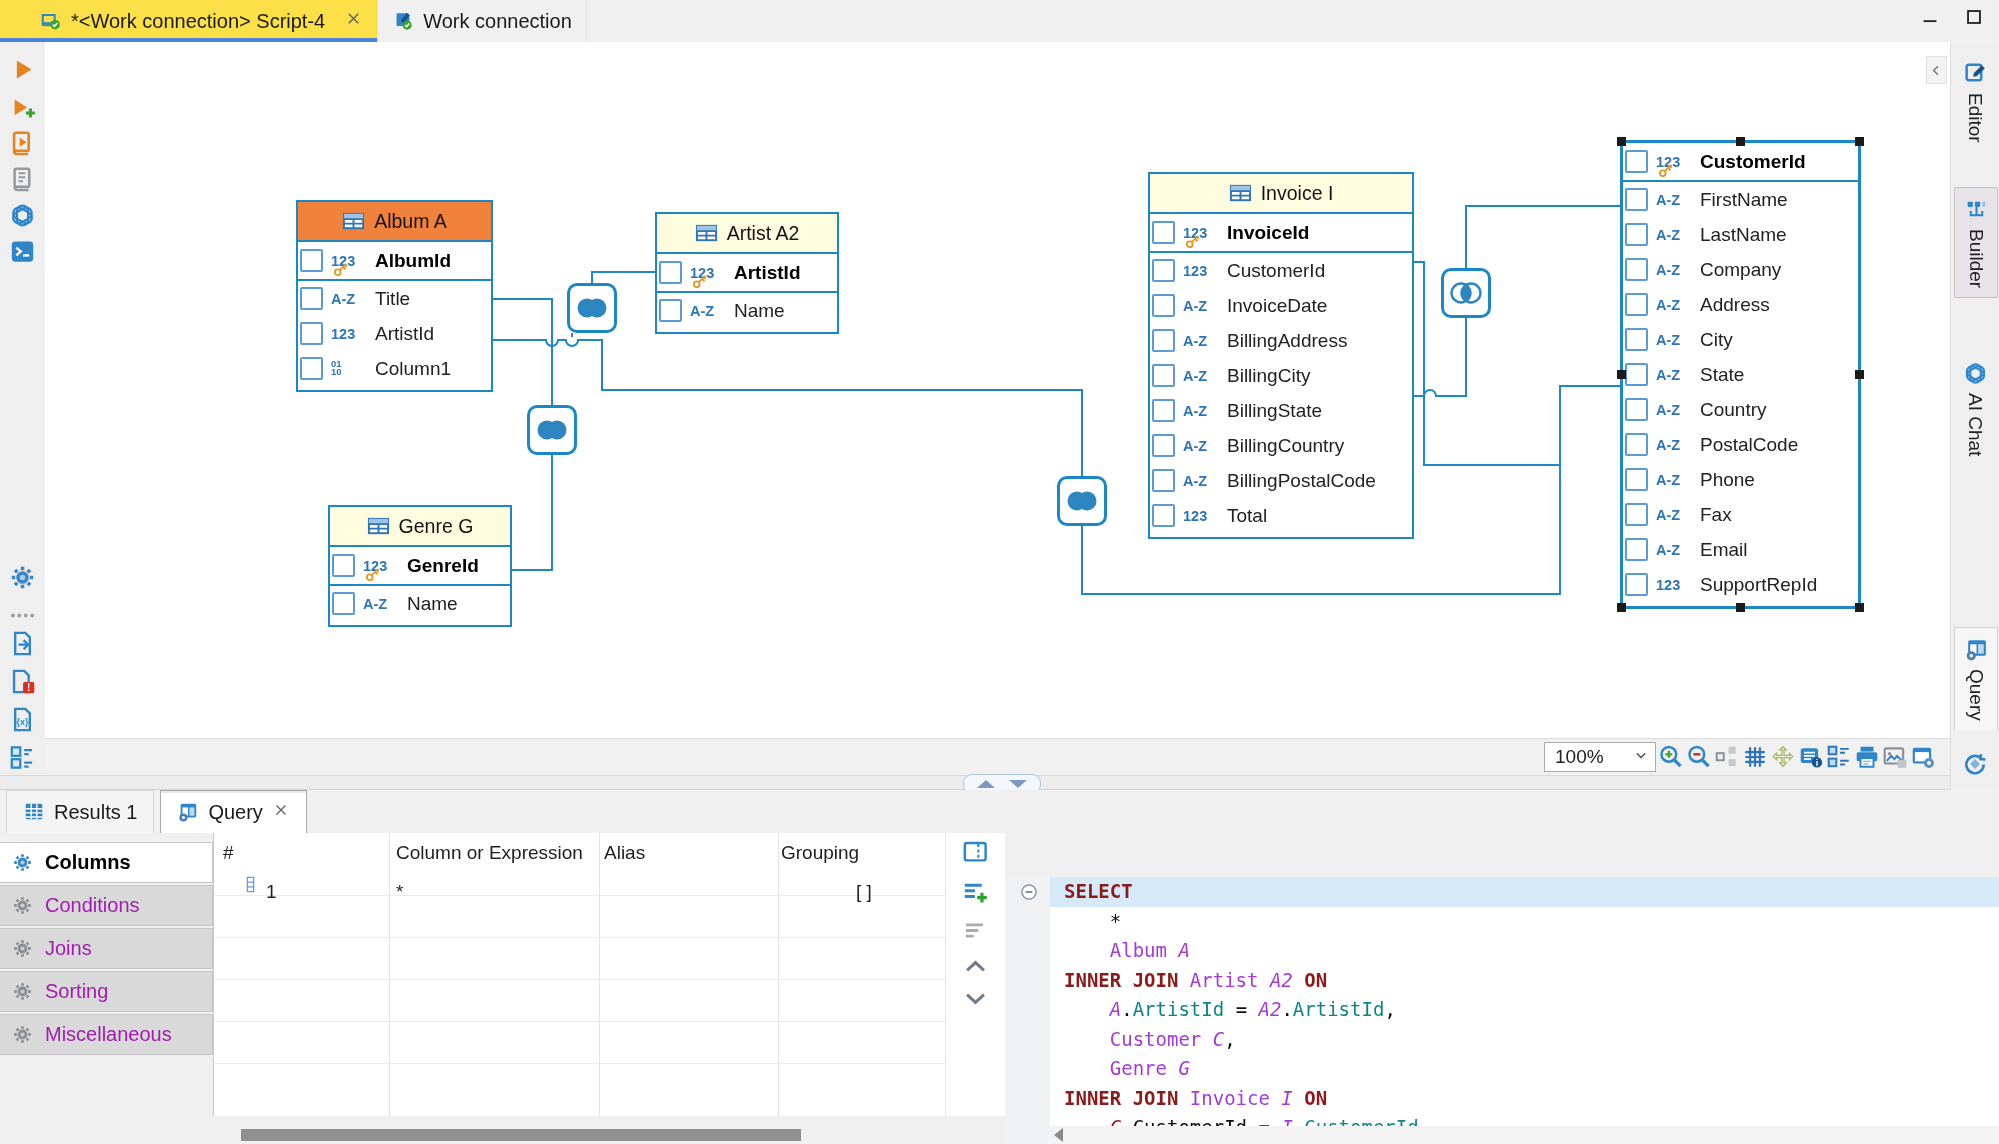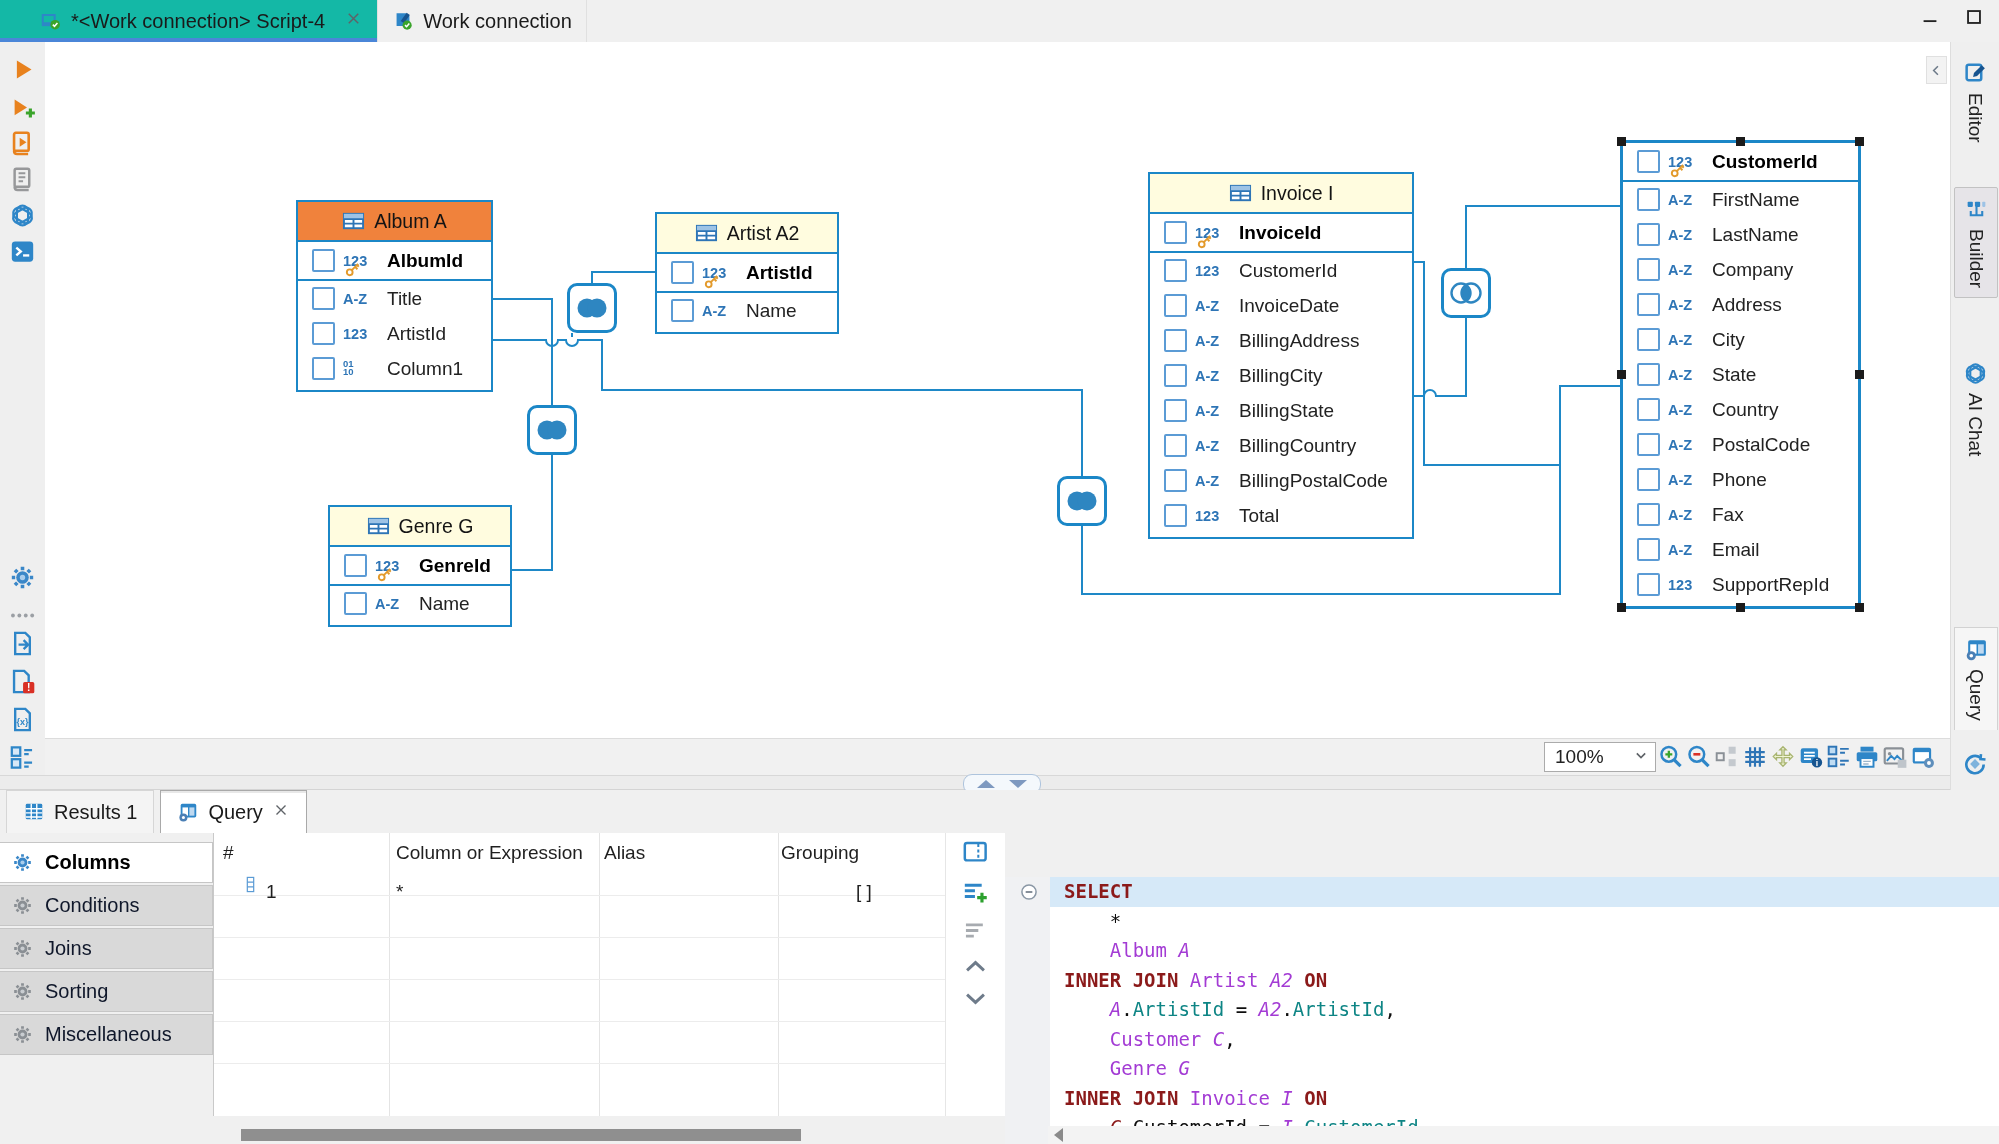--- a/index.html
+++ b/index.html
@@ -4,36 +4,36 @@
 <style>
   html,body{margin:0;padding:0;}
   body{width:1999px;height:1144px;position:relative;overflow:hidden;background:#fff;
        font-family:"Liberation Sans",sans-serif;color:#1a1a1a;-webkit-font-smoothing:antialiased;}
   .abs{position:absolute;}
   svg{display:block;}
 
   
   #tabbar{left:0;top:0;width:1999px;height:42px;background:#F0F0F0;border-bottom:1px solid #E3E3E3;display:flex;align-items:stretch;}
   .doc-tab{display:flex;align-items:center;gap:9px;padding:0 14px;font-size:20px;position:relative;border-right:1px solid #E0E0E0;}
-  .doc-tab.active{background:#14b8a6;padding-left:40px;}
+  .doc-tab.active{background:#fde047;padding-left:40px;}
   .doc-tab.active::after{content:"";position:absolute;left:0;right:0;bottom:0;height:4px;background:#4A86D8;}
   .doc-tab .x{margin-left:10px;}
   #win-controls{position:absolute;right:14px;top:6px;display:flex;gap:22px;}
 
   
   #left-toolbar{left:0;top:42px;width:45px;height:733px;background:#EFEFEF;border-right:1px solid #E2E2E2;}
   .lt-ic{position:absolute;left:9px;}
   #canvas{left:45px;top:42px;width:1905px;height:696px;background:#fff;overflow:hidden;}
   #edges{position:absolute;left:0;top:0;}
 
   .dg-table{position:absolute;background:#fff;border:2.5px solid #1B87C7;padding-bottom:4px;z-index:3;}
   .dg-table.selected{border-width:3.5px;}
   .dg-header{height:38px;display:flex;align-items:center;justify-content:center;gap:9px;
              border-bottom:2px solid #1B87C7;font-size:19.5px;color:#141414;}
-  .dg-row{height:35px;display:flex;align-items:center;padding:0 14px;gap:8px;font-size:19px;color:#222;background:#fff;}
+  .dg-row{height:35px;display:flex;align-items:center;padding:0 2px;gap:8px;font-size:19px;color:#222;background:#fff;}
   .dg-row.pk{height:37px;border-bottom:2px solid #1B87C7;}
   .dg-row.pk .dg-name{font-weight:bold;color:#000;}
   .dg-check{width:19px;height:19px;border:2.2px solid #5B9BD5;border-radius:2px;background:#fff;flex:0 0 auto;}
   .dg-type{width:36px;flex:0 0 auto;color:#2E75B6;font-weight:bold;font-size:14.5px;position:relative;letter-spacing:0;}
   .dg-type .bin{font-size:9.5px;line-height:8px;display:inline-block;font-weight:bold;}
   .dg-type .keyov{position:absolute;left:2px;bottom:-8px;}
   .dg-name{white-space:nowrap;}
   .handle{position:absolute;width:9px;height:9px;background:#1b1b1b;z-index:4;}
 
   .join{position:absolute;width:50px;height:50px;background:#fff;border:3px solid #1B87C7;border-radius:10px;
@@ -63,21 +63,21 @@
   .tri-up{width:0;height:0;border-left:9px solid transparent;border-right:9px solid transparent;border-bottom:8px solid #7E99C0;}
   .tri-dn{width:0;height:0;border-left:9px solid transparent;border-right:9px solid transparent;border-top:8px solid #7E99C0;}
 
   
   #bottom{left:0;top:790px;width:1999px;height:354px;background:#F0F0F0;}
   #btabs{position:absolute;left:0;top:0;height:43px;display:flex;align-items:stretch;padding-left:6px;gap:6px;}
   .btab{display:flex;align-items:center;gap:9px;padding:0 16px;font-size:20px;color:#1a1a1a;background:#F4F4F4;border:1px solid #D6D6D6;border-bottom:none;}
   .btab.active{background:#fff;border-color:#A9A9A9;box-shadow:inset 0 2px 0 #E8E8E8;}
 
   #accordion{position:absolute;left:0;top:52px;width:213px;display:flex;flex-direction:column;gap:2px;}
-  .acc-item{height:39px;display:flex;align-items:center;gap:12px;padding-left:12px;background:#D9D9D9;border:1px solid #C6C6C6;border-left:none;font-size:20px;color:#0f172a;}
+  .acc-item{height:39px;display:flex;align-items:center;gap:12px;padding-left:12px;background:#D9D9D9;border:1px solid #C6C6C6;border-left:none;font-size:20px;color:#a21caf;}
   .acc-item.active{background:#FFFFFF;font-weight:bold;color:#000;}
 
   #qgrid{position:absolute;left:213px;top:43px;width:732px;height:283px;background:#fff;border-left:1px solid #C9C9C9;box-sizing:border-box;}
   .gcol-line{position:absolute;top:0;bottom:0;width:1px;background:#E4E4E4;}
   .grow-line{position:absolute;left:0;right:0;height:1px;background:#ECECEC;}
   .ghead{position:absolute;top:9px;font-size:19px;color:#1f1f1f;white-space:nowrap;}
   .gcell{position:absolute;top:48px;font-size:19px;color:#1f1f1f;white-space:nowrap;}
 
   #grid-icons{position:absolute;left:945px;top:43px;width:60px;height:283px;background:#fff;border-left:1px solid #E6E6E6;box-sizing:border-box;}
   .gi{position:absolute;left:16px;}

